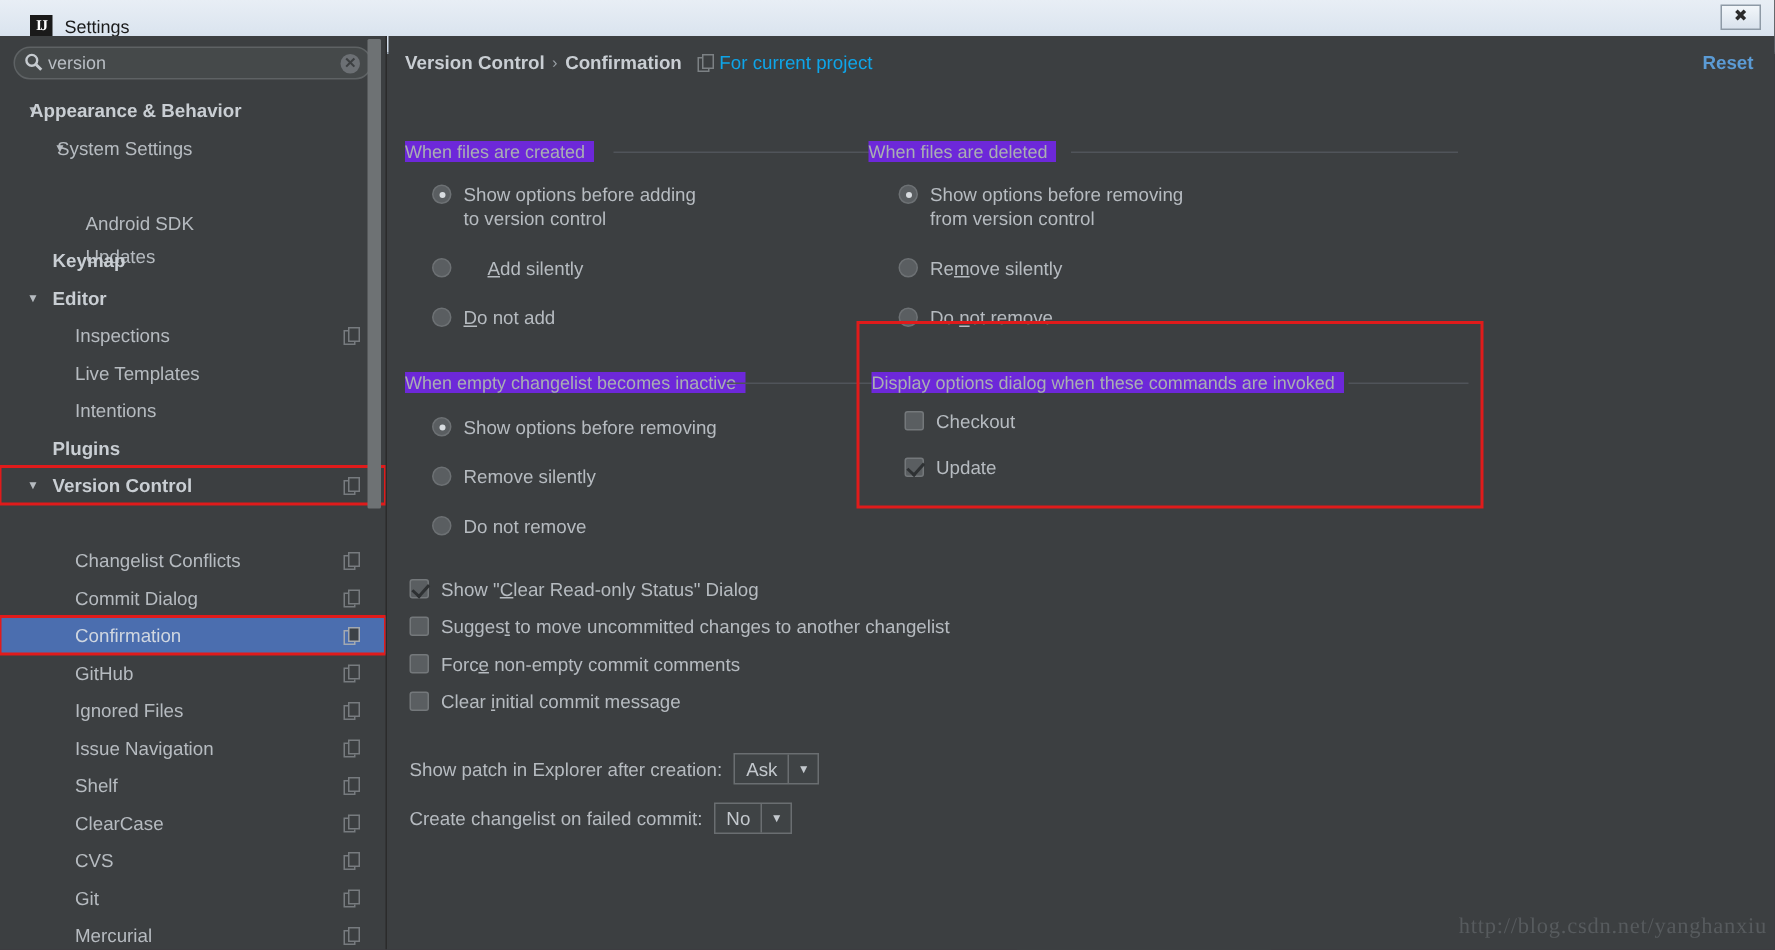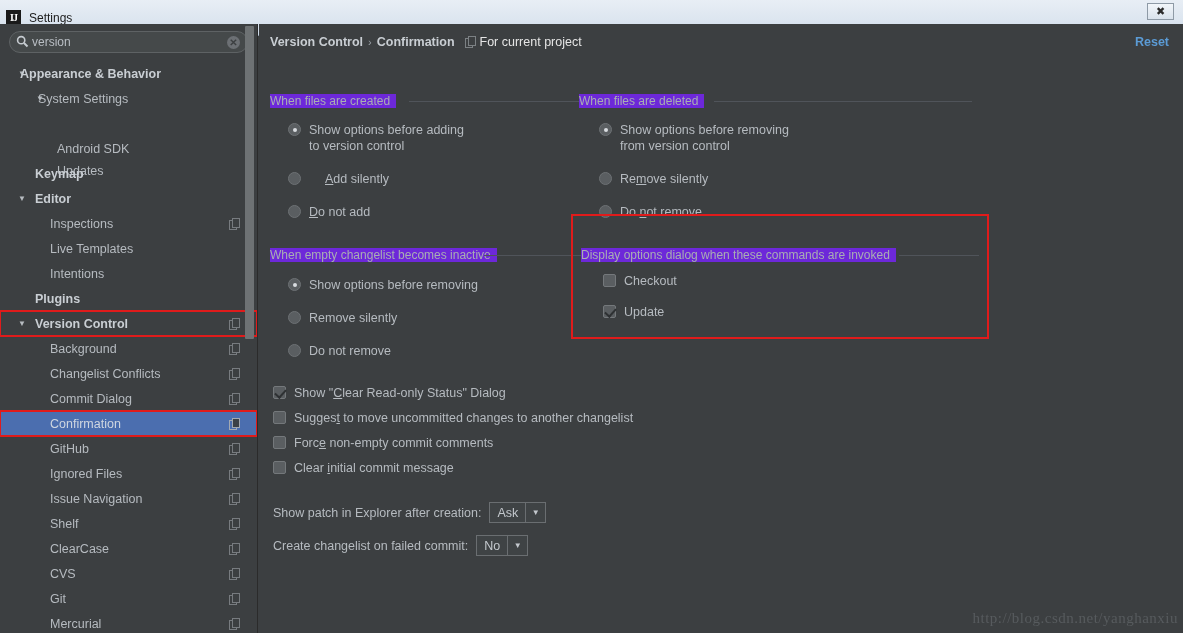--- a/index.html
+++ b/index.html
@@ -9,21 +9,21 @@
     font-family: "Liberation Sans", sans-serif;
     overflow: hidden;
   }
   #app { position: relative; width: 1183px; height: 633px; background: #3c3f41; }
 
   
   .titlebar {
     position: absolute; left: 0; top: 0; width: 1183px; height: 36px;
     background: linear-gradient(to bottom, #e8eef5 0%, #dde6f0 55%, #ccd9e8 100%);
     border-bottom: 1px solid #9aa7b5;
-    display: flex; align-items: center; padding-left: 6px;
+    display: flex; align-items: center; padding-left: 20px;
   }
   .tb-logo {
     width: 15px; height: 15px; background: #1a1a1a; color: #fff;
     font-size: 10px; font-weight: bold; line-height: 15px; text-align: center;
     font-family: "Liberation Serif", serif; letter-spacing: -1px; flex: none;
   }
   .tb-title { font-size: 12px; color: #1b1b1b; margin-left: 8px; }
   .tb-close {
     position: absolute; right: 9px; top: 3px; width: 27px; height: 17px;
     border: 1px solid #8e9aa6; background: linear-gradient(to bottom,#f2f6fa,#d9e2ec);
@@ -72,21 +72,21 @@
     position: absolute; right: 3px; top: 2px; width: 9px; height: 313px;
     background: #6e7274; border-radius: 1px;
   }
 
   
   .main { position: absolute; left: 259px; top: 24px; width: 924px; height: 609px; background: #3c3f41; }
   .crumbs { position: absolute; left: 11px; top: 11px; display: flex; align-items: center; font-size: 12.5px; }
   .crumbs .c1, .crumbs .c2 { color: #c9ced3; font-weight: bold; }
   .crumbs .sep { color: #9aa0a6; margin: 0 5px; font-size: 11px; }
   .crumbs .pico { margin-left: 10px; margin-right: 5px; opacity: .6; }
-  .crumbs .forproj { color: #e5e5e5; font-size: 12.5px; }
+  .crumbs .forproj { color: #0ea5e9; font-size: 12.5px; }
   .reset {
     position: absolute; right: 14px; top: 11px; font-size: 12.5px;
     color: #5b9bd5; font-weight: bold;
   }
 
   .glabel {
     position: absolute; font-size: 12px; color: #a9aeb3; white-space: nowrap;
     background: #6d28d9; padding-right: 6px;
   }
   .grule { position: absolute; height: 1px; background: #50545a; }
@@ -205,24 +205,20 @@
           <span class="lbl" style="left:50px;">Intentions</span>
         </div>
         <div class="node bold" style="top: 225px; position: absolute; left: 0px; right: 0px;">
           <span class="lbl" style="left:35px;">Plugins</span>
         </div>
         <div class="node bold hl-red" style="top: 250px; position: absolute; left: 0px; right: 0px;">
           <span class="arrow" style="left:18px;">▼</span>
           <span class="lbl" style="left:35px;">Version Control</span>
           <span class="proj-ico"><span class="pico-glyph"></span></span>
         </div>
-        <div class="node" style="top: 275px; position: absolute; left: 0px; right: 0px;">
-          <span class="lbl" style="left:50px;">Background</span>
-          <span class="proj-ico"><span class="pico-glyph"></span></span>
-        </div>
         <div class="node" style="top: 300px; position: absolute; left: 0px; right: 0px;">
           <span class="lbl" style="left:50px;">Changelist Conflicts</span>
           <span class="proj-ico"><span class="pico-glyph"></span></span>
         </div>
         <div class="node" style="top: 325px; position: absolute; left: 0px; right: 0px;">
           <span class="lbl" style="left:50px;">Commit Dialog</span>
           <span class="proj-ico"><span class="pico-glyph"></span></span>
         </div>
         <div class="node selected hl-red" style="top: 350px; position: absolute; left: 0px; right: 0px;">
           <span class="lbl" style="left:50px;">Confirmation</span>

